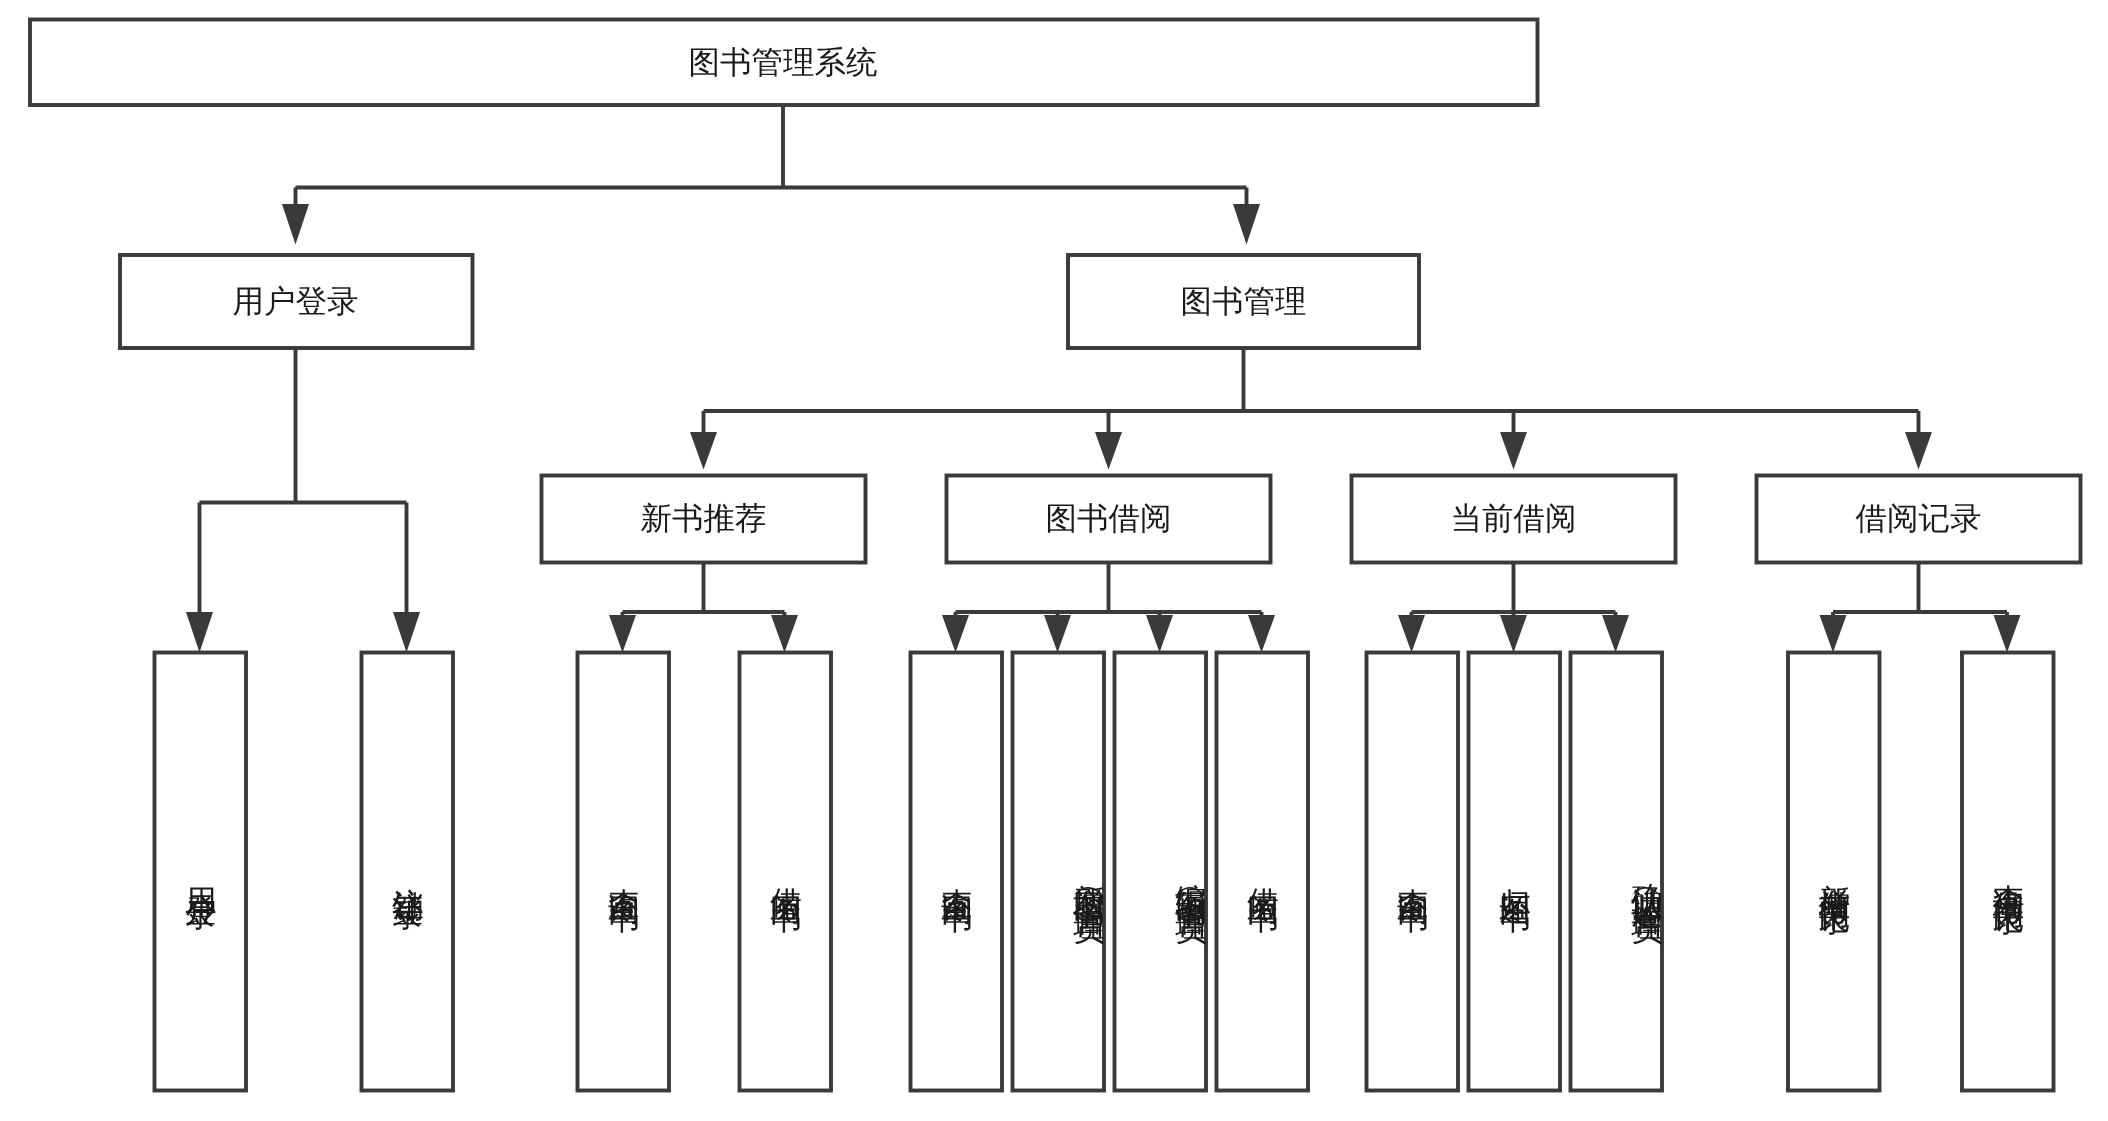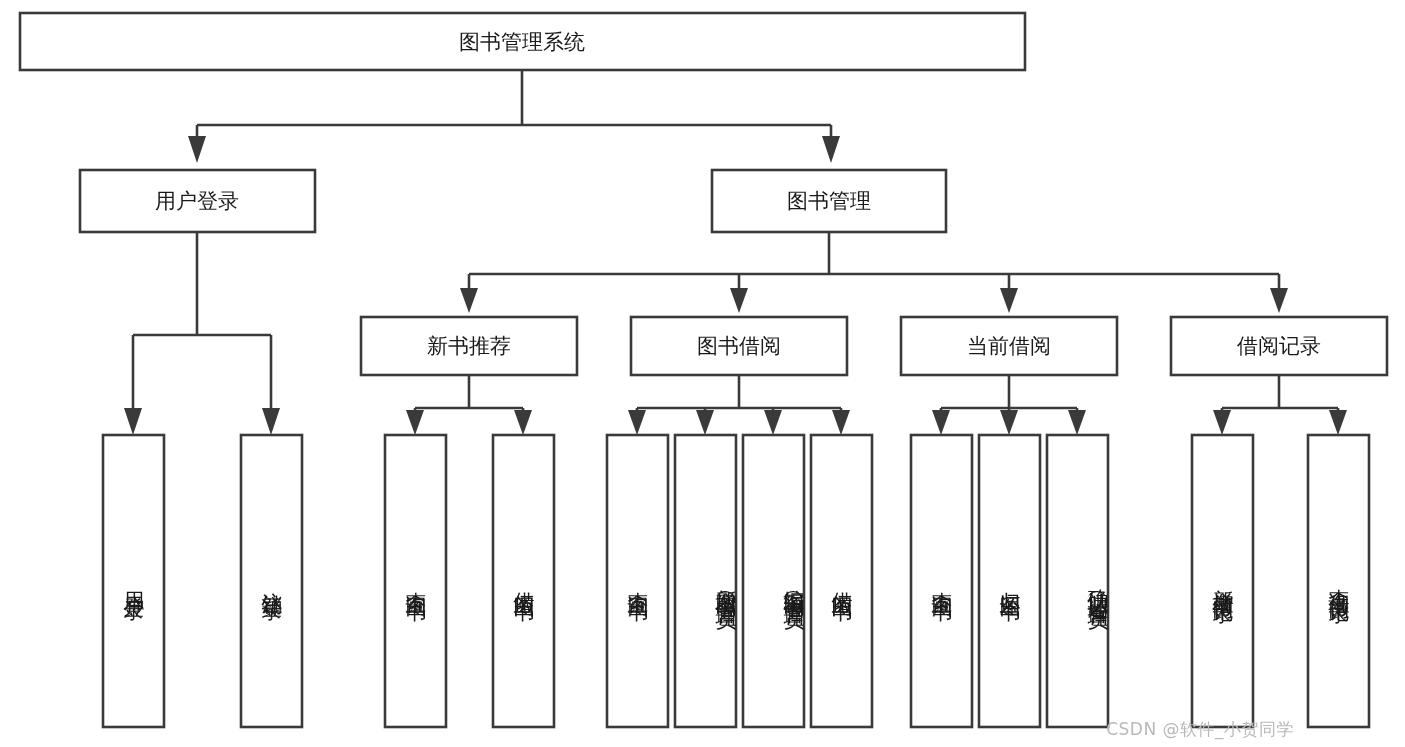--- a/index.html
+++ b/index.html
@@ -206,15 +206,14 @@
   <div class="node-label-v" style="left:743px; top:435px; width:61px; height:292px; display:flex; align-items:flex-start; justify-content:center; padding-top:8px; box-sizing:border-box;">编辑图书（管理员）</div>
   <div class="node-label-v" style="left:811px; top:435px; width:61px; height:292px; display:flex; align-items:center; justify-content:center;">借阅图书</div>
 
   <div class="node-label-v" style="left:911px; top:435px; width:61px; height:292px; display:flex; align-items:center; justify-content:center;">查询图书</div>
   <div class="node-label-v" style="left:979px; top:435px; width:61px; height:292px; display:flex; align-items:center; justify-content:center;">归还图书</div>
   <div class="node-label-v" style="left:1047px; top:435px; width:61px; height:292px; display:flex; align-items:flex-start; justify-content:center; padding-top:8px; box-sizing:border-box;">确认归还（管理员）</div>
 
   <div class="node-label-v" style="left:1192px; top:435px; width:61px; height:292px; display:flex; align-items:center; justify-content:center;">新增借阅记录</div>
   <div class="node-label-v" style="left:1308px; top:435px; width:61px; height:292px; display:flex; align-items:center; justify-content:center;">查询借阅记录</div>
 
-  <div class="watermark">CSDN @软件_小贺同学</div>
 
 </div>
 
 </body></html>

